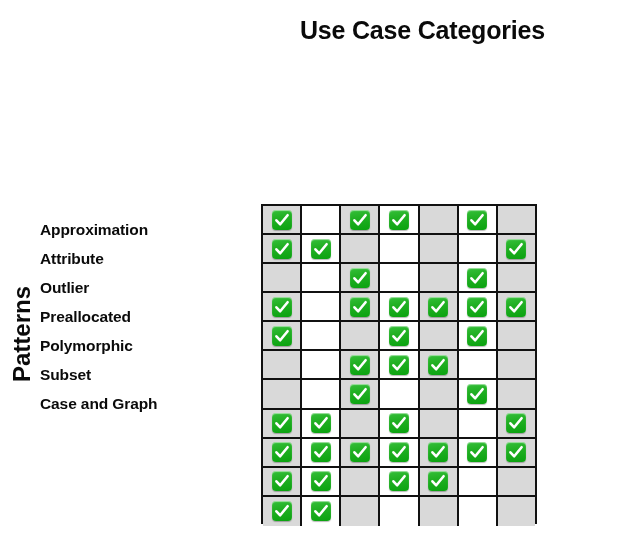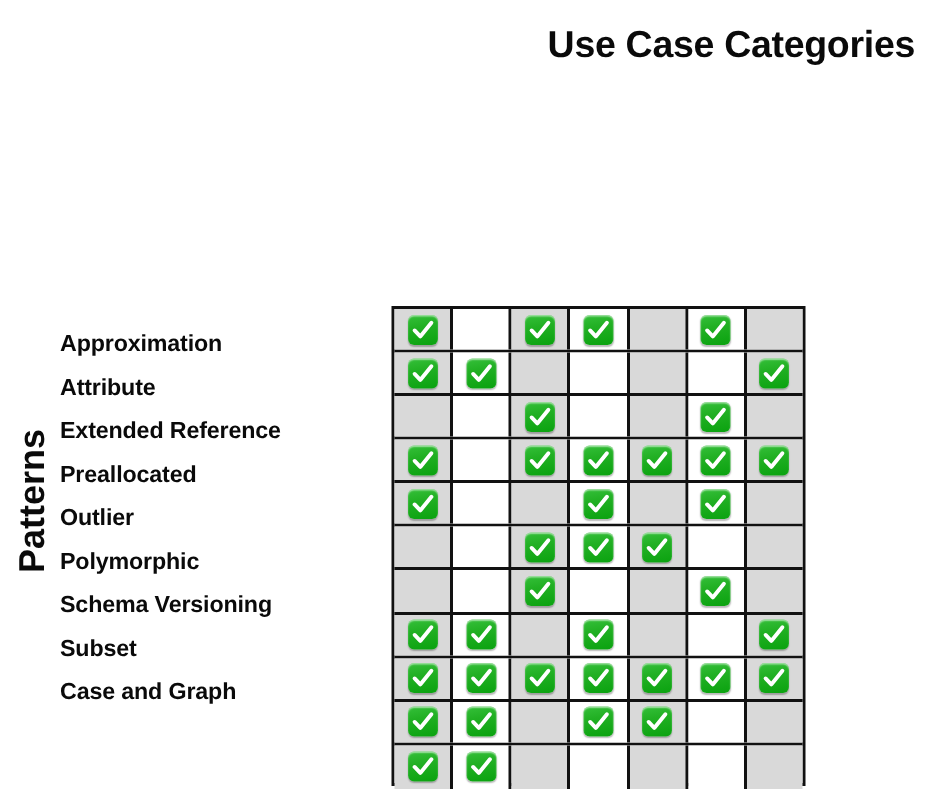--- a/index.html
+++ b/index.html
@@ -23,21 +23,21 @@
     width: 624px;
     height: 536px;
   }
 
   
   #chart-title {
     position: absolute;
     left: 300px;
     top: 16px;
     width: 310px;
-    text-align: right;
+    text-align: left;
     font-size: 25px;
     font-weight: bold;
     color: #0a0a0a;
     letter-spacing: -0.2px;
     white-space: nowrap;
   }
 
   
   #y-axis-label {
     position: absolute;
@@ -146,25 +146,23 @@
 
   <div id="chart-title">Use Case Categories</div>
 
   <div id="y-axis-label">Patterns</div>
 
   <div id="column-headers"></div>
 
   <div id="row-labels">
       <div class="row-label">Approximation</div>
       <div class="row-label">Attribute</div>
-      <div class="row-label">Extended Reference</div>
+      <div class="row-label">Outlier</div>
       <div class="row-label">Preallocated</div>
-      <div class="row-label">Outlier</div>
       <div class="row-label">Polymorphic</div>
-      <div class="row-label">Schema Versioning</div>
       <div class="row-label">Subset</div>
       <div class="row-label">Case and Graph</div>
     </div>
 
   <div id="matrix-grid">
       <div class="matrix-row">
         <div class="matrix-cell shaded">
           <span class="check-icon">
             <svg viewBox="0 0 20 20">
               <path d="M4.4 10.3 L8.2 14.3 L15.6 5.2" fill="none" stroke="#ffffff" stroke-width="2.6" stroke-linecap="round" stroke-linejoin="round"></path>

